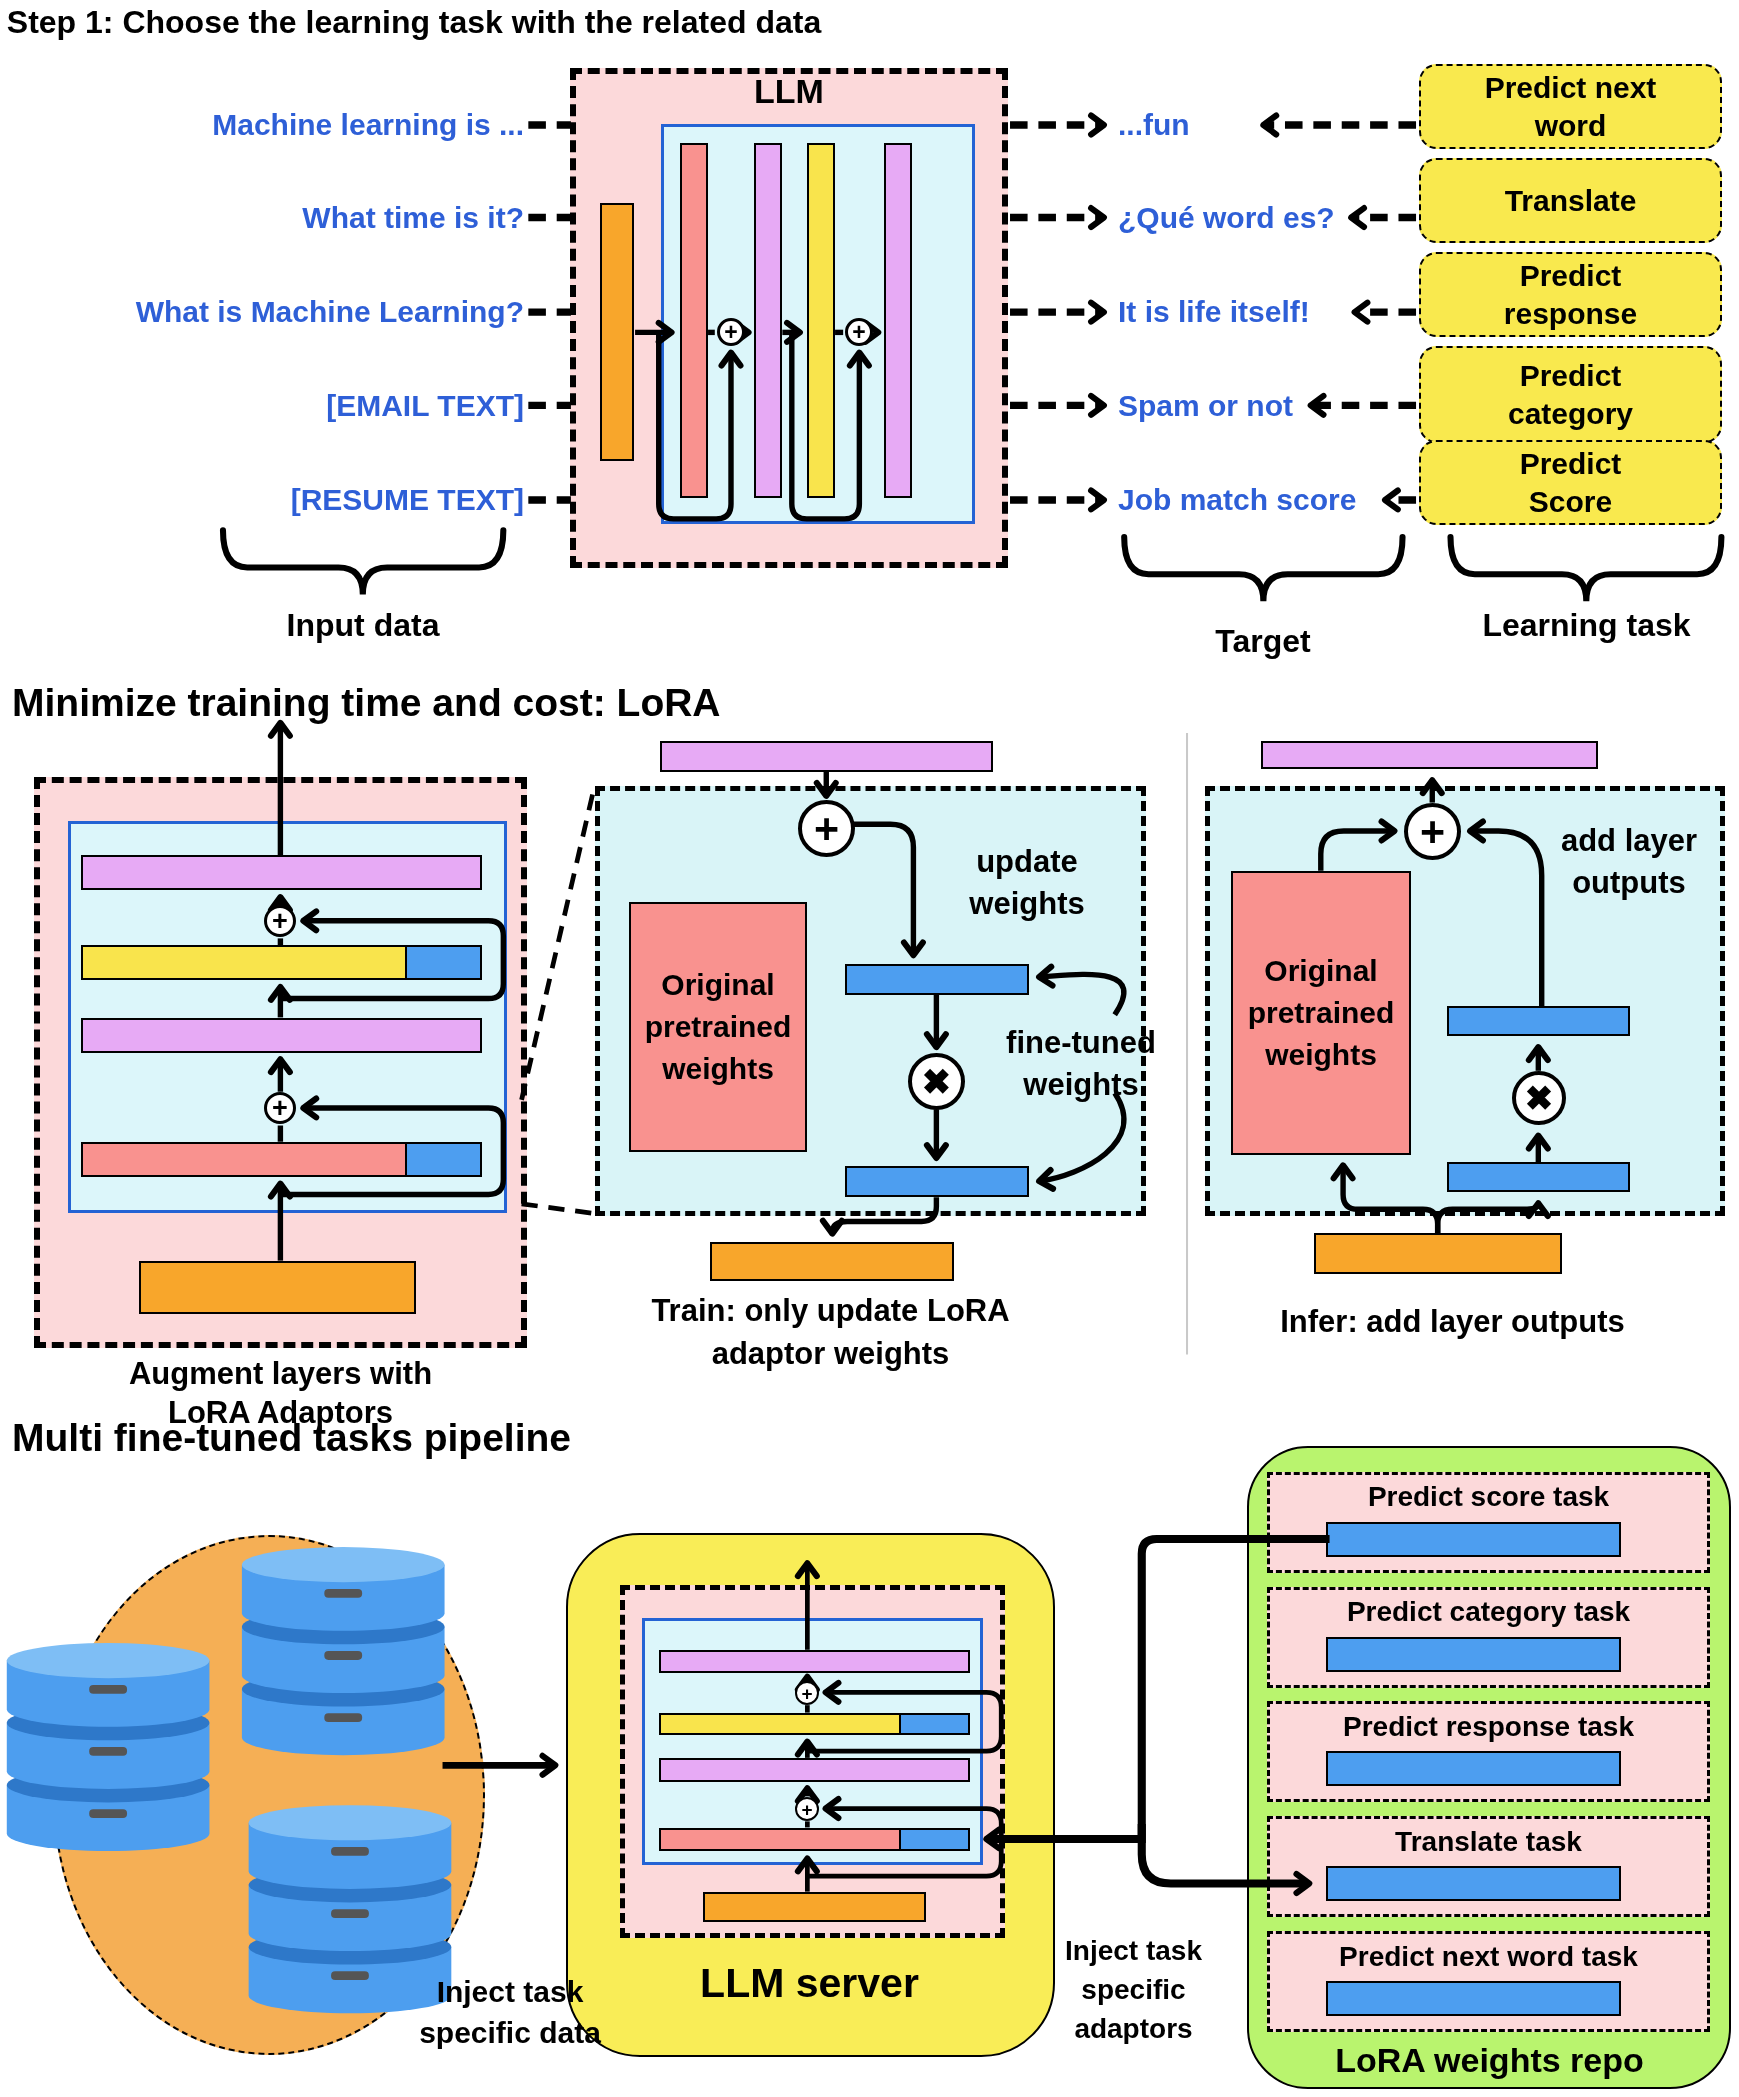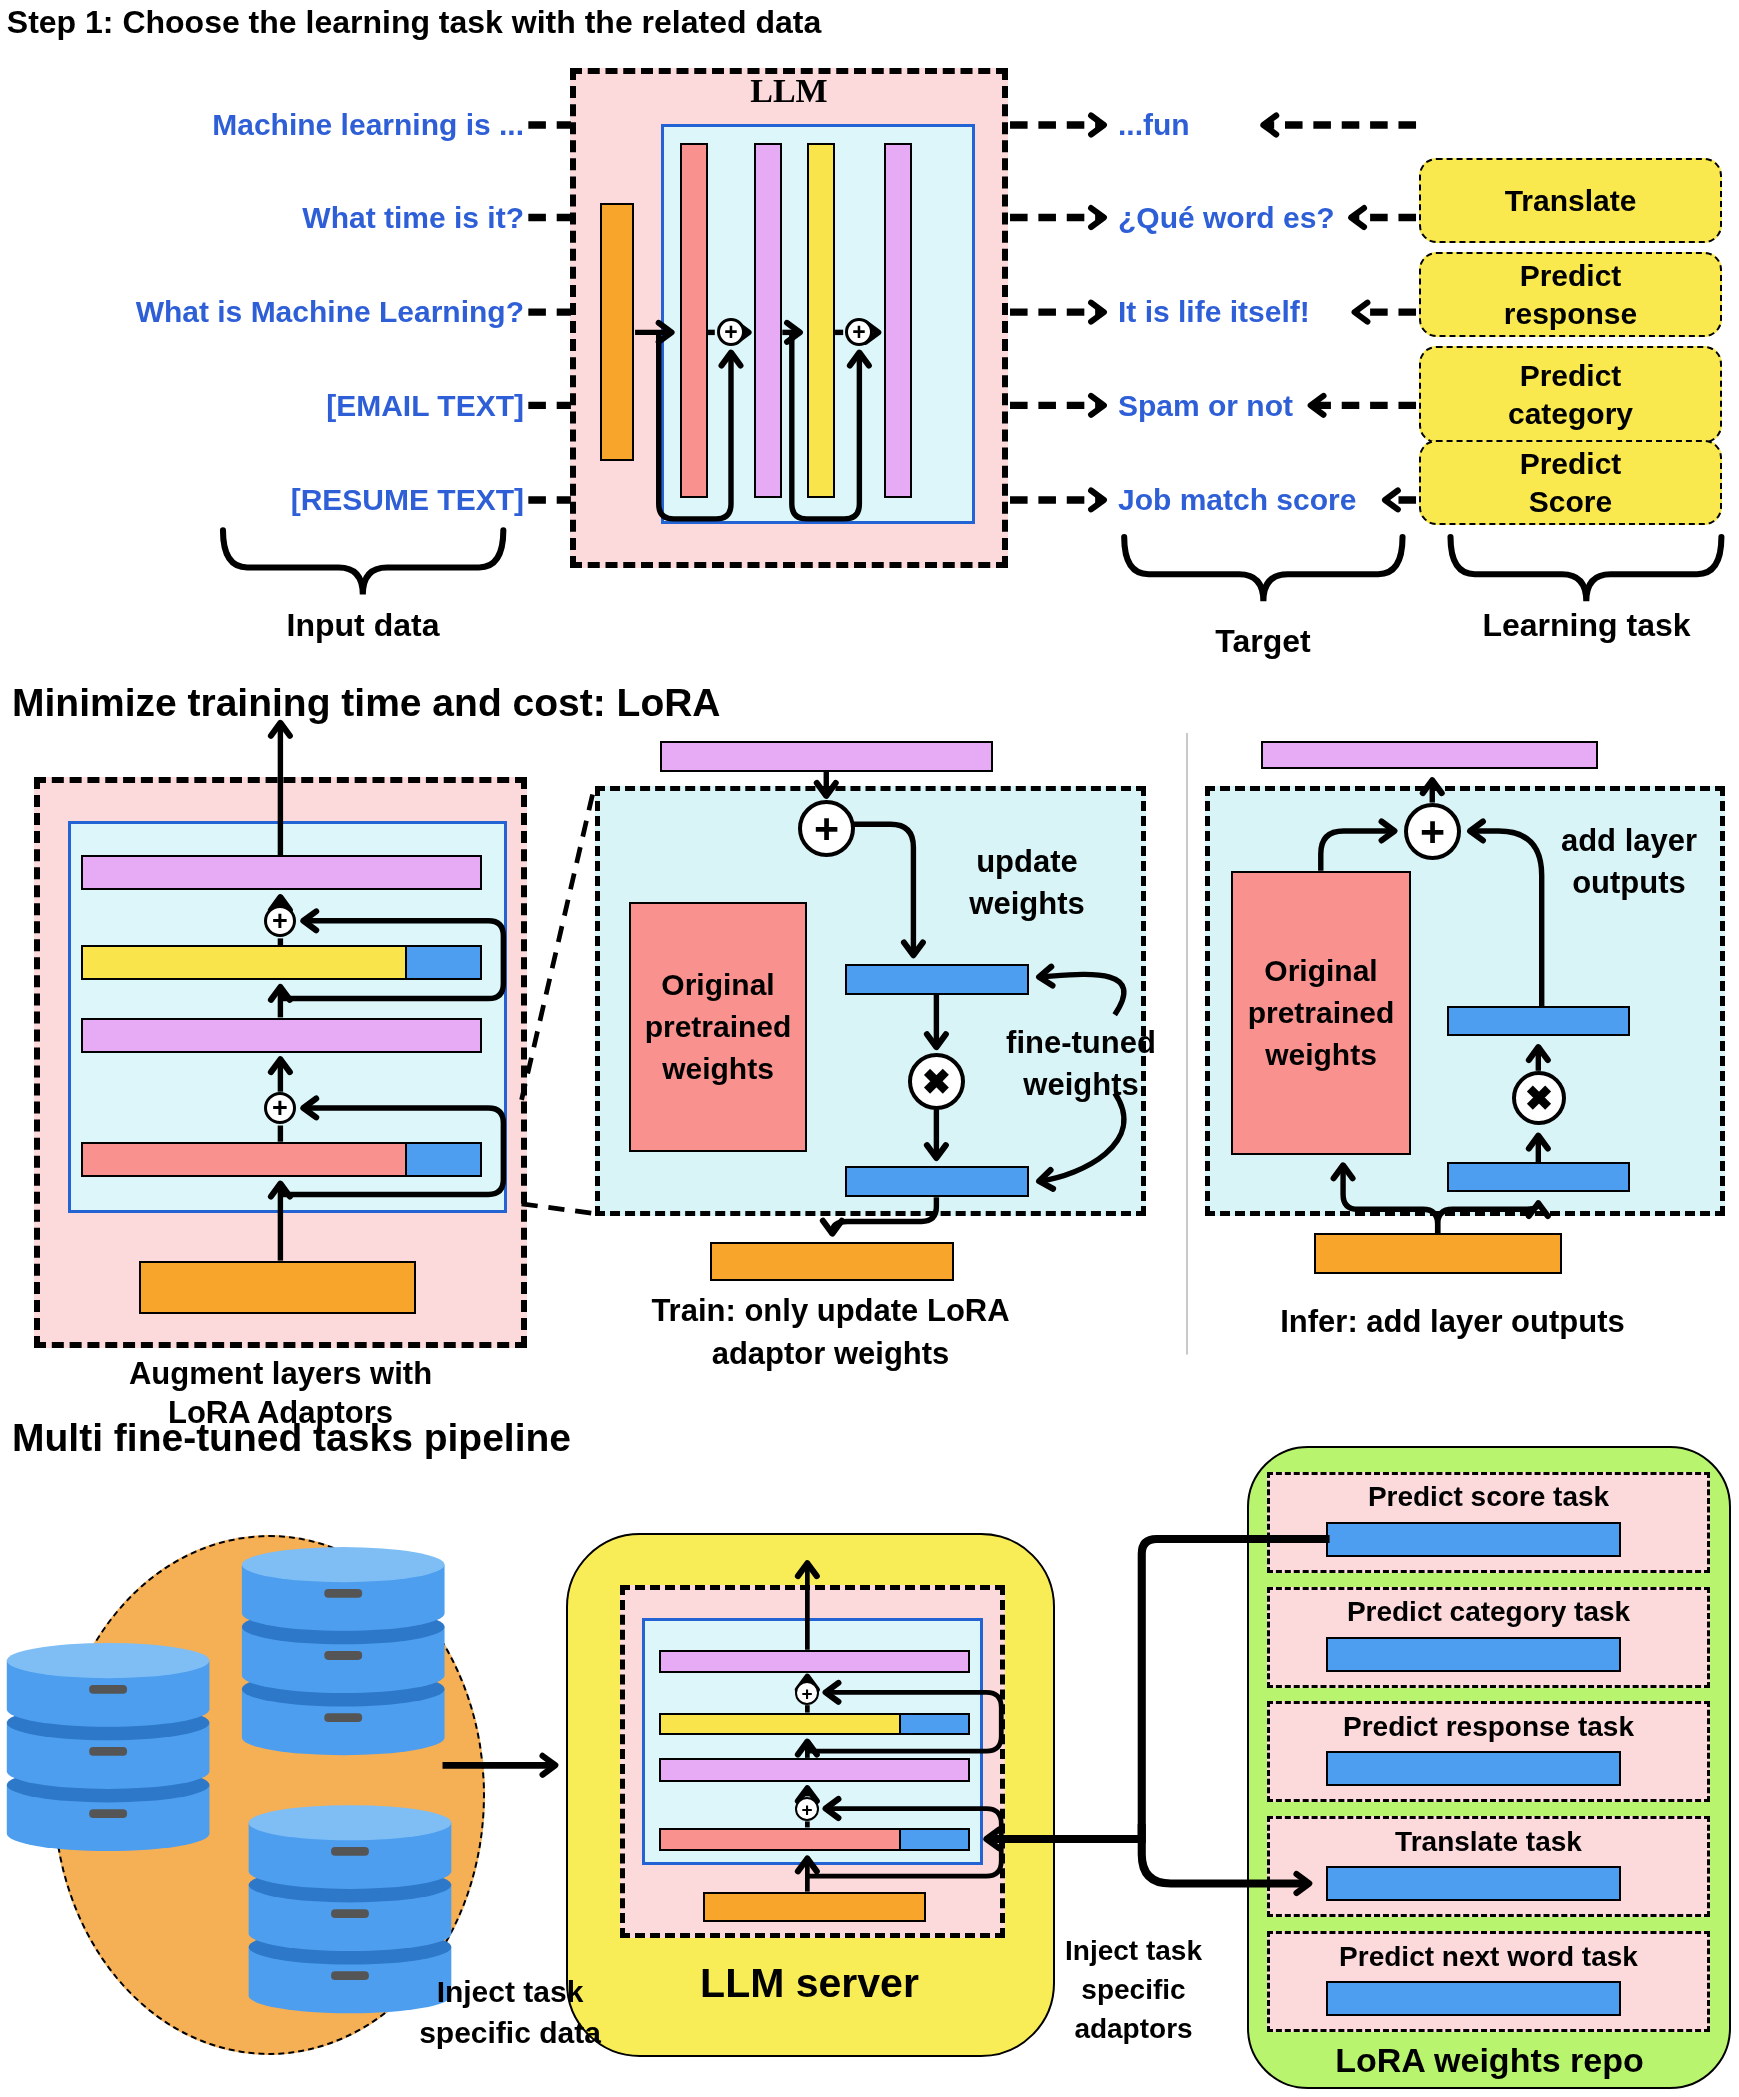--- a/index.html
+++ b/index.html
@@ -25,20 +25,23 @@
 <div id="canvas">
 
   <div class="abs pinkbox" style="left:570px;top:68px;width:438px;height:500px;"></div>
   <div class="abs cyanbox" style="left:661px;top:124px;width:314px;height:400px;"></div>
   <div class="abs vbar" style="left:600px;top:203px;width:34px;height:258px;background:#f8a62b;"></div>
   <div class="abs vbar" style="left:680px;top:143px;width:28px;height:355px;background:#f9928f;"></div>
   <div class="abs vbar" style="left:754px;top:143px;width:28px;height:355px;background:#e7aaf5;"></div>
   <div class="abs vbar" style="left:807px;top:143px;width:28px;height:355px;background:#f9e44c;"></div>
   <div class="abs vbar" style="left:884px;top:143px;width:28px;height:355px;background:#e7aaf5;"></div>
 
+  <div class="abs taskbox flexc" style="left:1419px;top:64px;width:303px;height:85px;padding:0 58px;font-size:30px;line-height:1.25;">
+      <span>Predict next word</span>
+    </div>
   <div class="abs taskbox flexc" style="left:1419px;top:158px;width:303px;height:85px;padding:0 58px;font-size:30px;line-height:1.25;">
       <span>Translate</span>
     </div>
   <div class="abs taskbox flexc" style="left:1419px;top:252px;width:303px;height:85px;padding:0 90px;font-size:30px;line-height:1.25;">
       <span>Predict response</span>
     </div>
   <div class="abs taskbox flexc" style="left:1419px;top:346px;width:303px;height:97px;padding:0 58px;font-size:30px;line-height:1.25;">
       <span>Predict category</span>
     </div>
   <div class="abs taskbox flexc" style="left:1419px;top:440px;width:303px;height:85px;padding:0 58px;font-size:30px;line-height:1.25;">
@@ -238,21 +241,21 @@
       <path d="M1690,2700 V2745 Q1690,2788 1733,2788 H1936" marker-end="url(#ah)"></path>
     </g>
   </svg>
 
   <div class="txt" style="left:6.8px;top:4px;width:1419px;font-size:32px;">Step 1: Choose the learning task with the related data</div>
   <div class="txt blue ctr" style="left:27px;top:108px;width:497px;font-size:30px;text-align:right;">Machine learning is ...</div>
   <div class="txt blue ctr" style="left:27px;top:201px;width:497px;font-size:30px;text-align:right;">What time is it?</div>
   <div class="txt blue ctr" style="left:27px;top:295px;width:497px;font-size:30px;text-align:right;">What is Machine Learning?</div>
   <div class="txt blue ctr" style="left:27px;top:389px;width:497px;font-size:30px;text-align:right;">[EMAIL TEXT]</div>
   <div class="txt blue ctr" style="left:27px;top:483px;width:497px;font-size:30px;text-align:right;">[RESUME TEXT]</div>
-  <div class="txt ctr" style="left:570px;top:72px;width:438px;font-size:34px;font-family:Liberation Serif, serif;">LLM</div>
+  <div class="txt ctr" style="left:570px;top:72px;width:438px;font-size:34px;">LLM</div>
   <div class="txt blue" style="left:1118px;top:108px;width:291px;font-size:30px;">...fun</div>
   <div class="txt blue" style="left:1118px;top:201px;width:291px;font-size:30px;">¿Qué word es?</div>
   <div class="txt blue" style="left:1118px;top:295px;width:291px;font-size:30px;">It is life itself!</div>
   <div class="txt blue" style="left:1118px;top:389px;width:291px;font-size:30px;">Spam or not</div>
   <div class="txt blue" style="left:1118px;top:483px;width:291px;font-size:30px;">Job match score</div>
   <div class="txt ctr" style="left:228px;top:607px;width:270px;font-size:32px;">Input data</div>
   <div class="txt ctr" style="left:1128px;top:607px;width:270px;font-size:32px;margin-top:16px;">Target</div>
   <div class="txt ctr" style="left:1435px;top:607px;width:303px;font-size:32px;">Learning task</div>
 
   <div class="circle" style="left:717px;top:318px;width:28px;height:28px;border-width:3.4px;font-size:23px;">+</div>

